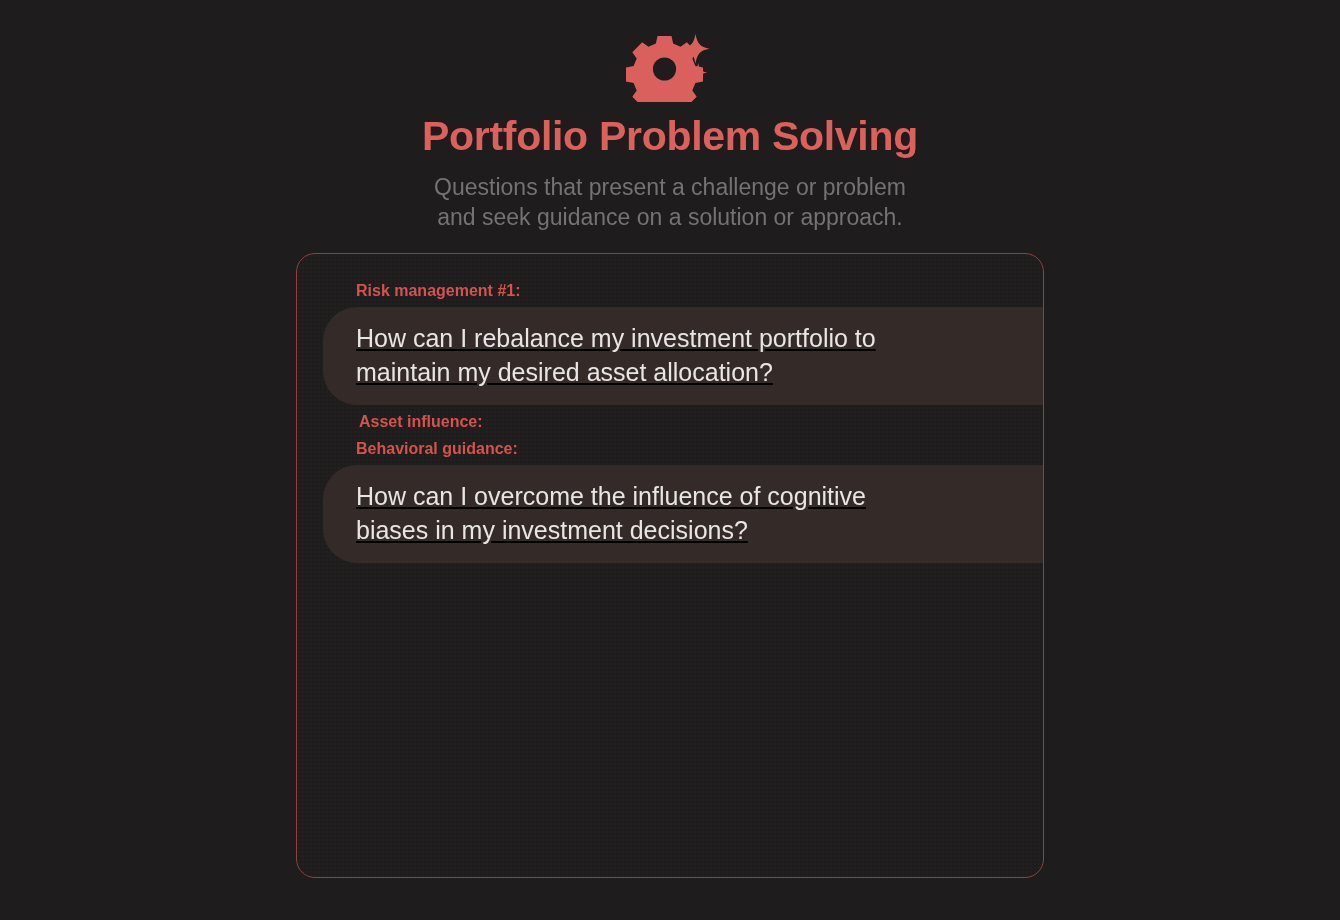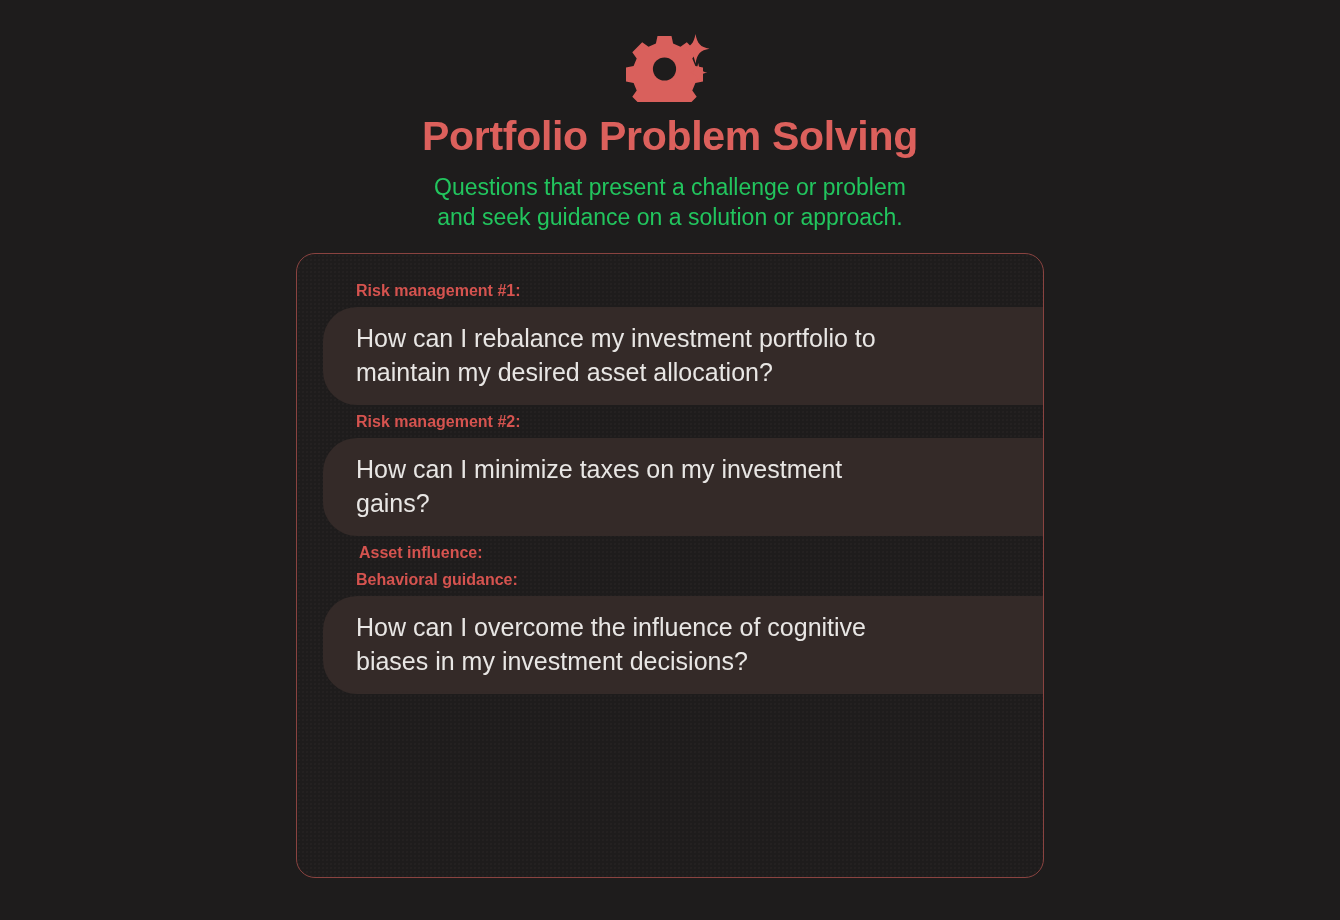--- a/index.html
+++ b/index.html
@@ -47,21 +47,21 @@
     color: #dc605c;
     line-height: 1.0;
   }
 
   .page-subtitle {
     margin: 15px auto 0 auto;
     width: 620px;
     font-size: 23px;
     font-weight: 400;
     line-height: 30px;
-    color: #22c55e;
+    color: #737373;
     white-space: pre-line;
   }
 
   
   .card {
     position: absolute;
     left: 296px;
     top: 253px;
     width: 748px;
     height: 625px;
@@ -97,20 +97,21 @@
 
   .qa-label.indent {
     padding-left: 36px;
   }
 
   .qa-bubble {
     background: #342a28;
     border-radius: 34px;
     padding: 14px 30px 16px 33px;
     margin-bottom: 6px;
+    text-decoration: underline;
   }
 
   .qa-text {
     font-size: 25px;
     font-weight: 400;
     line-height: 34px;
     color: #e8e6e4;
     white-space: pre-line;
   }
 
@@ -149,27 +150,20 @@
     <div class="card-inner">
 
       <div class="qa-item">
         <div class="qa-label">Risk management #1:</div>
         <div class="qa-bubble w0">
           <div class="qa-text">How can I rebalance my investment portfolio to
 maintain my desired asset allocation?</div>
         </div>
       </div>
 
-      <div class="qa-item">
-        <div class="qa-label">Risk management #2:</div>
-        <div class="qa-bubble w1">
-          <div class="qa-text">How can I minimize taxes on my investment
-gains?</div>
-        </div>
-      </div>
 
       <div class="qa-item">
         <div class="qa-label indent">Asset influence:</div>
       </div>
 
 
       <div class="qa-item">
         <div class="qa-label">Behavioral guidance:</div>
         <div class="qa-bubble w4">
           <div class="qa-text">How can I overcome the influence of cognitive

